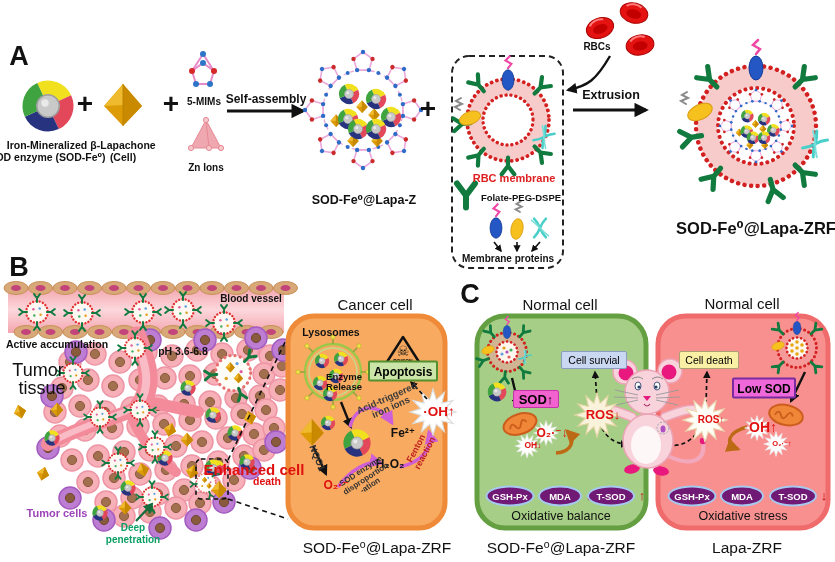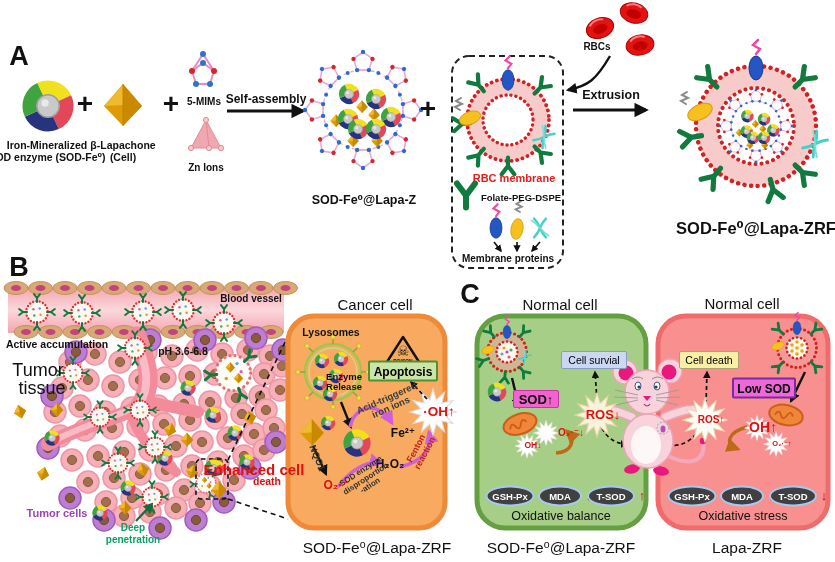--- a/index.html
+++ b/index.html
@@ -8,21 +8,21 @@
   #fig{position:absolute;left:0;top:0;}
   .lbl{position:absolute;transform:translate(-50%,-50%);white-space:nowrap;color:#111;
     line-height:1.08;text-align:center;}
   .b{font-weight:bold;}
   .red{color:#E01010;padding-left:12px;}
   .purple{color:#9C44B8;}
   .green{color:#0AA064;}
   .box{position:absolute;transform:translate(-50%,-50%);display:flex;align-items:center;
     justify-content:center;white-space:nowrap;}
   .oval{position:absolute;transform:translate(-50%,-50%);display:flex;align-items:center;
-    justify-content:center;background:#404040;border:2px solid #A6C9F0;border-radius:50%;
+    justify-content:center;background:#701a75;border:2px solid #A6C9F0;border-radius:50%;
     color:#fff;font-weight:bold;white-space:nowrap;}
   .panelletter{font-weight:bold;font-size:27px;}
 </style>
 </head>
 <body>
 
 <div id="fig-wrap">
 <svg id="fig" width="835" height="562" viewBox="0 0 835 562">
 <defs>
   <marker id="mB" viewBox="0 0 10 10" refX="8" refY="5" markerWidth="4.5" markerHeight="4.5" orient="auto-start-reverse">
@@ -614,21 +614,21 @@
 </div>
 <div class="lbl b" style="left:317px;top:458px;font-size:9.5px;color:#333;transform:translate(-50%,-50%) rotate(68deg)">NQO1</div>
 <div class="lbl b red" style="left:330px;top:485px;font-size:12px">O₂·⁻</div>
 <div class="lbl" style="left:377px;top:548px;font-size:15.5px">SOD-Fe⁰@Lapa-ZRF</div>
 
 <div class="lbl panelletter" style="left:470px;top:295px">C</div>
 <div class="lbl" style="left:560px;top:305px;font-size:15px">Normal cell</div>
 <div class="box" style="left:536px;top:399px;width:44px;height:16px;background:#F263CF;border:1.5px solid #C335A8;border-radius:2px;font-size:13px;font-weight:bold">SOD↑</div>
 <div class="box" style="left:594px;top:360px;width:64px;height:16px;background:#CBD8F2;border:1.5px solid #8C9CC0;border-radius:2px;font-size:10.5px">Cell survial</div>
 <div class="lbl b red" style="left:597px;top:415px;font-size:13px">ROS↓</div>
-<div class="lbl b red" style="left:565px;top:433px;font-size:10px">O₂·⁻↓</div>
+<div class="lbl b red" style="left:546px;top:433px;font-size:12px">O₂·⁻↓</div>
 <div class="lbl b red" style="left:527px;top:446px;font-size:8.5px">OH↓</div>
 <div class="oval" style="left:510px;top:496px;width:45px;height:17px;font-size:9.5px">GSH-Px</div>
 <div class="lbl b red" style="left:535px;top:496px;font-size:13px;color:#C00000">↑</div>
 <div class="oval" style="left:560px;top:496px;width:40px;height:17px;font-size:9.5px">MDA</div>
 <div class="lbl b red" style="left:583px;top:496px;font-size:13px;color:#C00000">↓</div>
 <div class="oval" style="left:611px;top:496px;width:44px;height:17px;font-size:9.5px">T-SOD</div>
 <div class="lbl b red" style="left:636px;top:496px;font-size:13px;color:#C00000">↑</div>
 <div class="lbl" style="left:561px;top:517px;font-size:12.5px">Oxidative balance</div>
 <div class="lbl" style="left:561px;top:548px;font-size:15.5px">SOD-Fe⁰@Lapa-ZRF</div>
 

